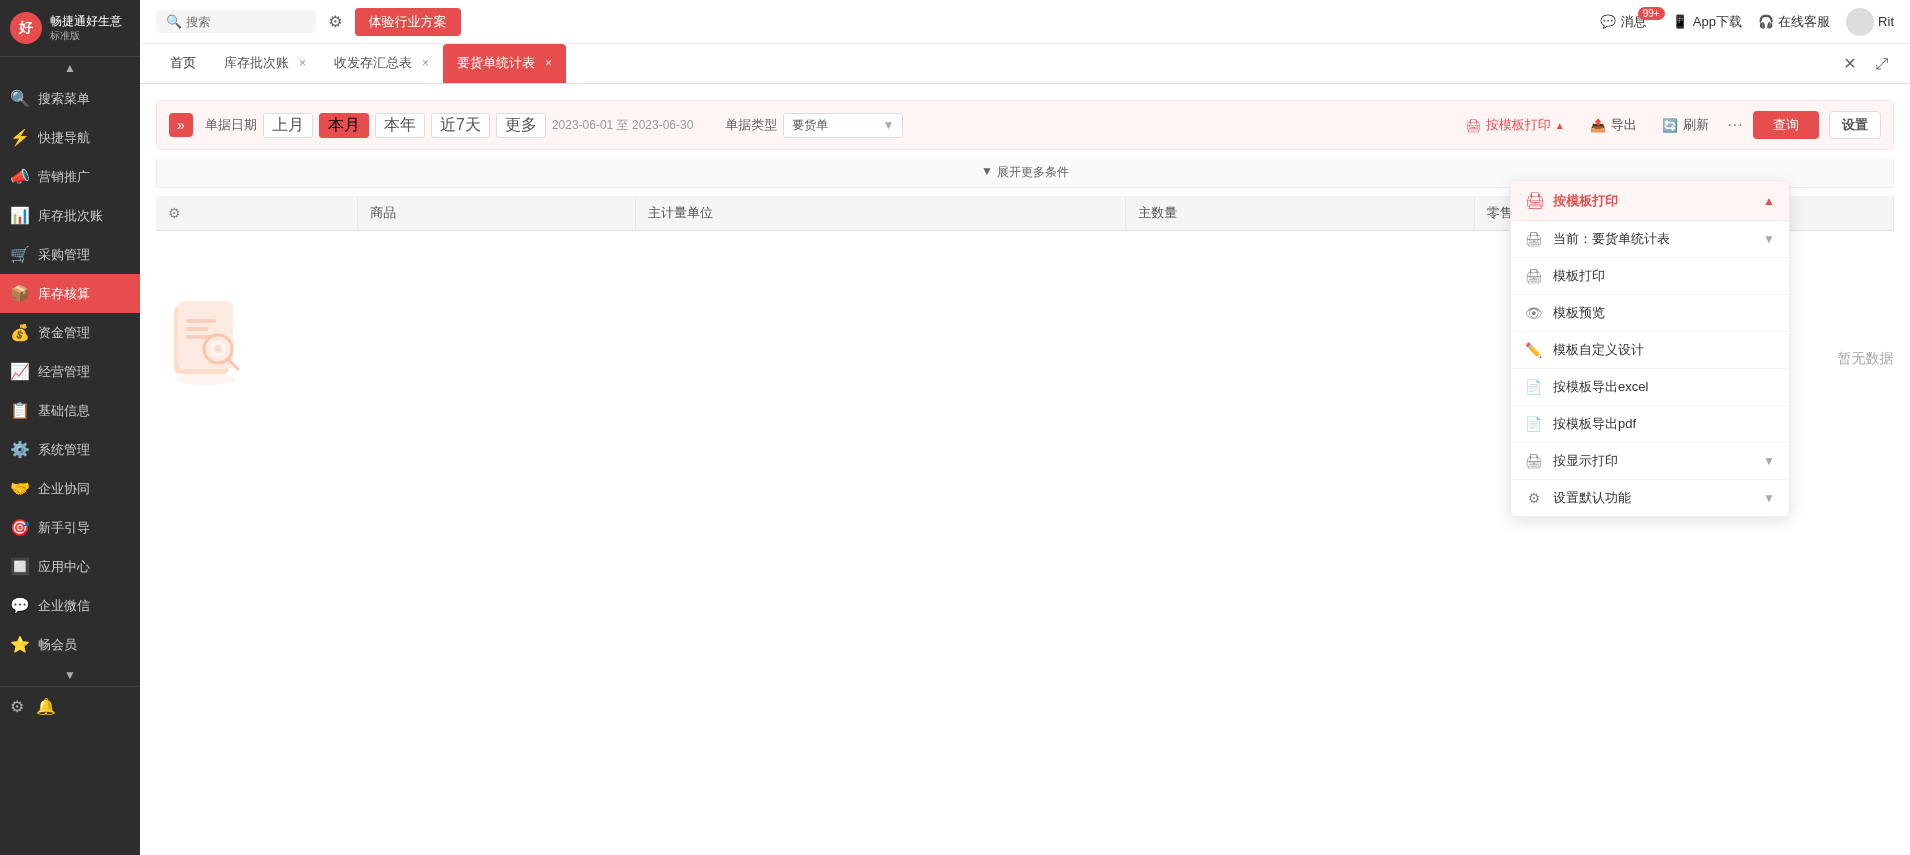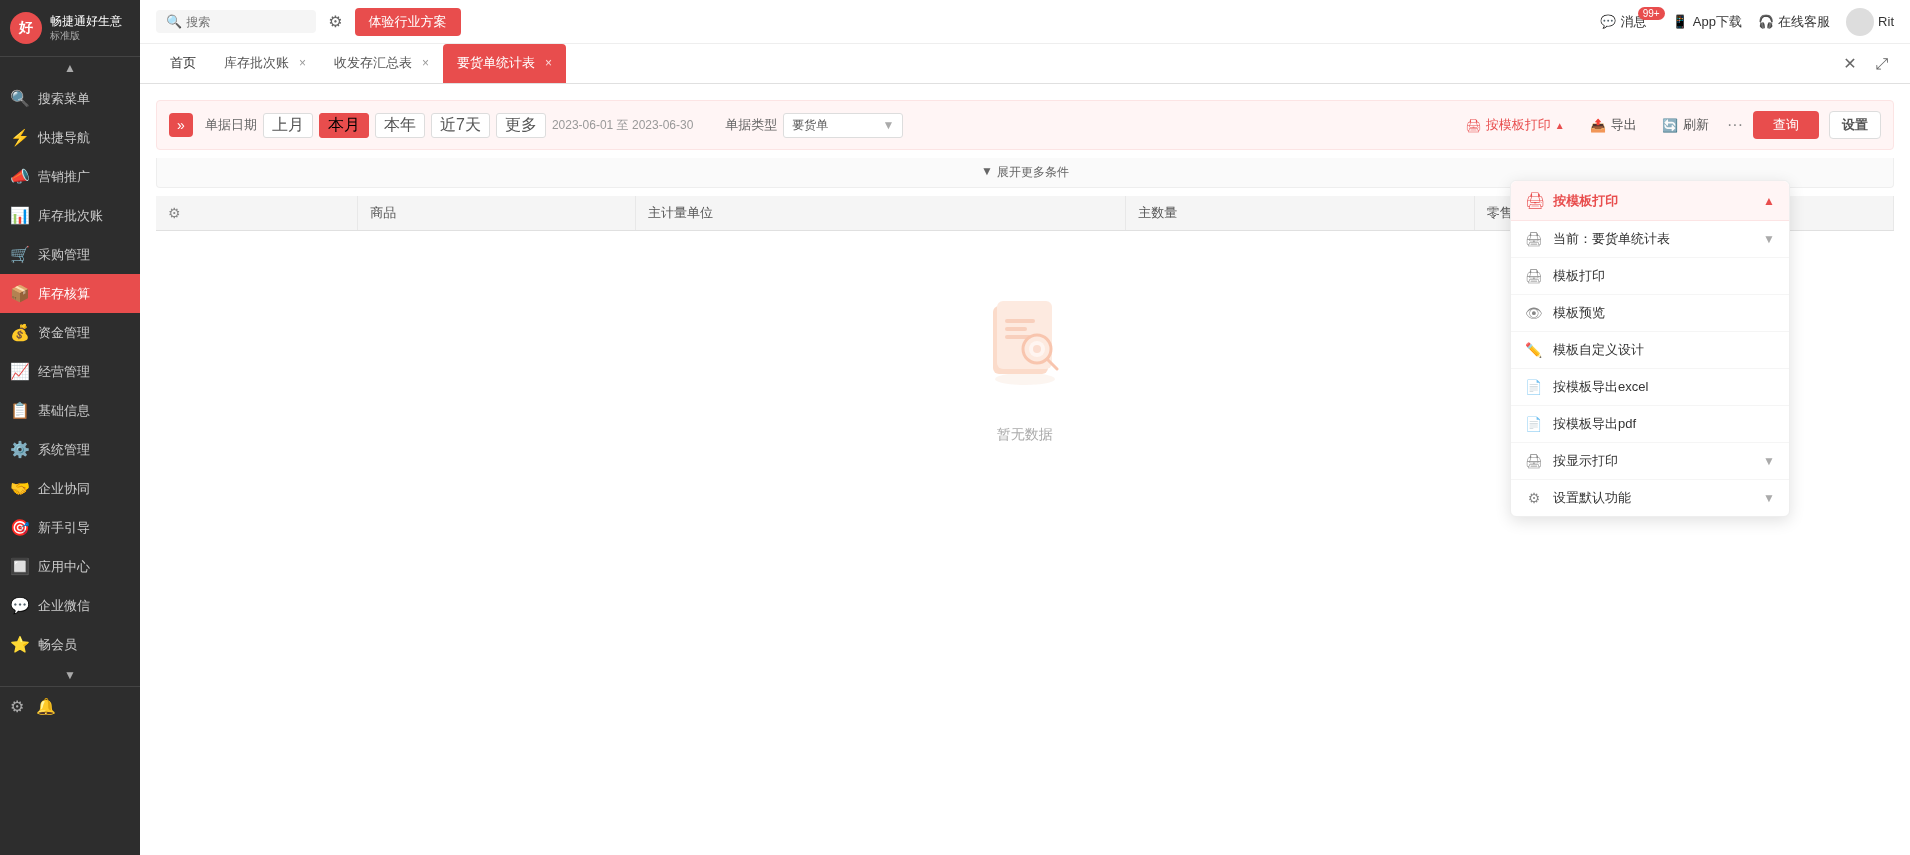--- a/index.html
+++ b/index.html
@@ -360,21 +360,21 @@
     .data-table td {
       padding: 8px 12px;
       border-bottom: 1px solid #f0f0f0;
       color: #333;
     }
     .table-gear { color: #888; font-size: 14px; cursor: pointer; }
 
     
     .empty-state {
       display: flex;
-      flex-direction: column;
+      flex-direction: row;
       align-items: center;
       justify-content: space-between;
       padding: 60px 0;
     }
     .empty-icon {
       font-size: 80px;
       margin-bottom: 16px;
       opacity: 0.6;
     }
     .empty-text { font-size: 14px; color: #aaa; }

